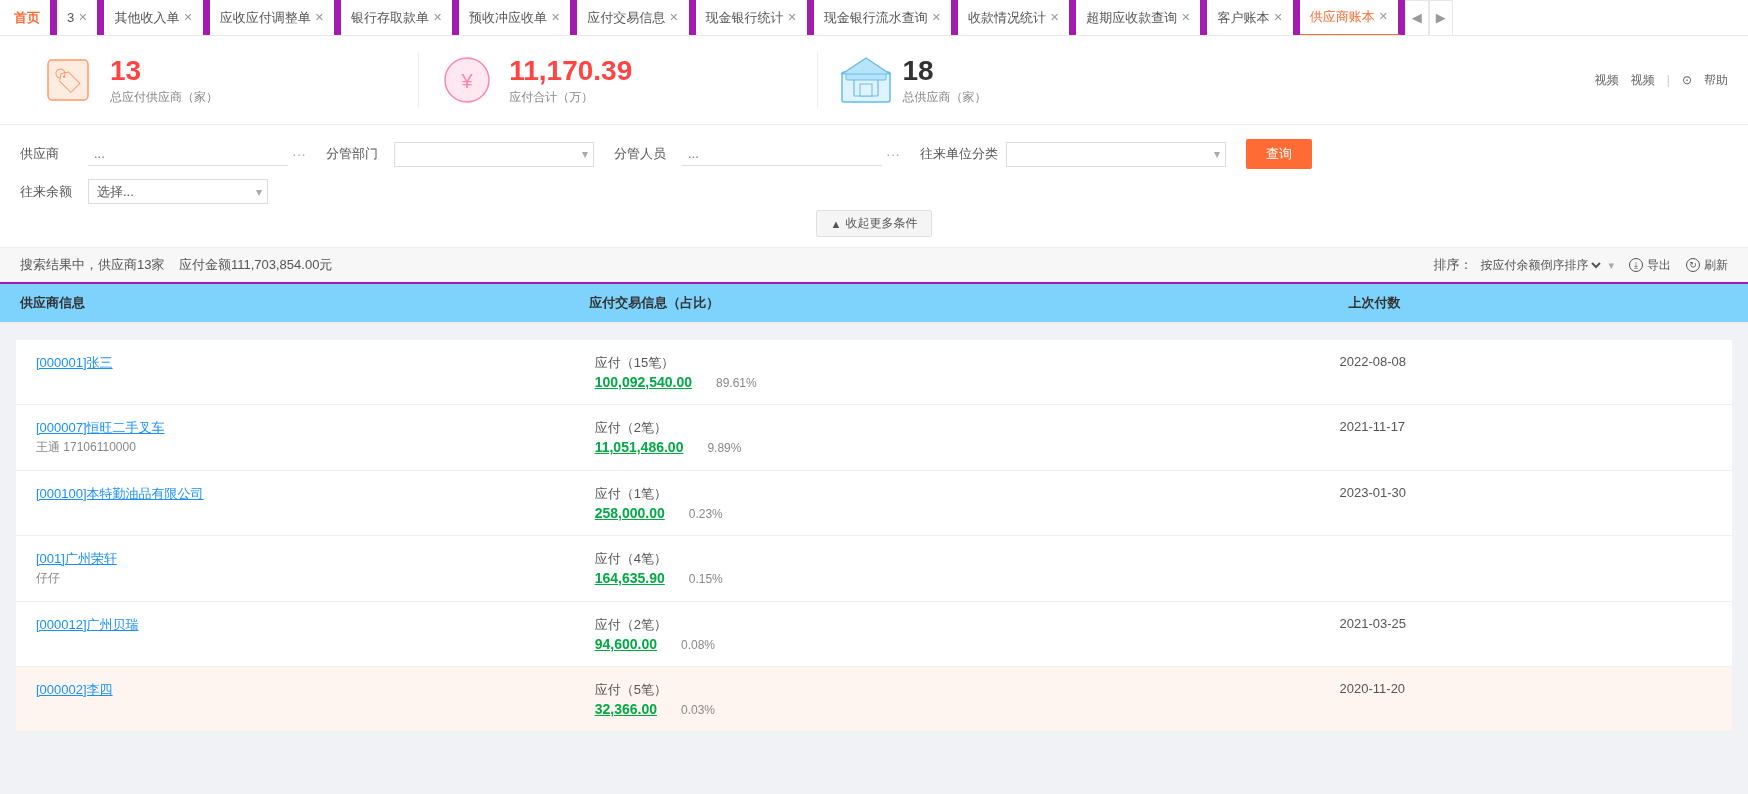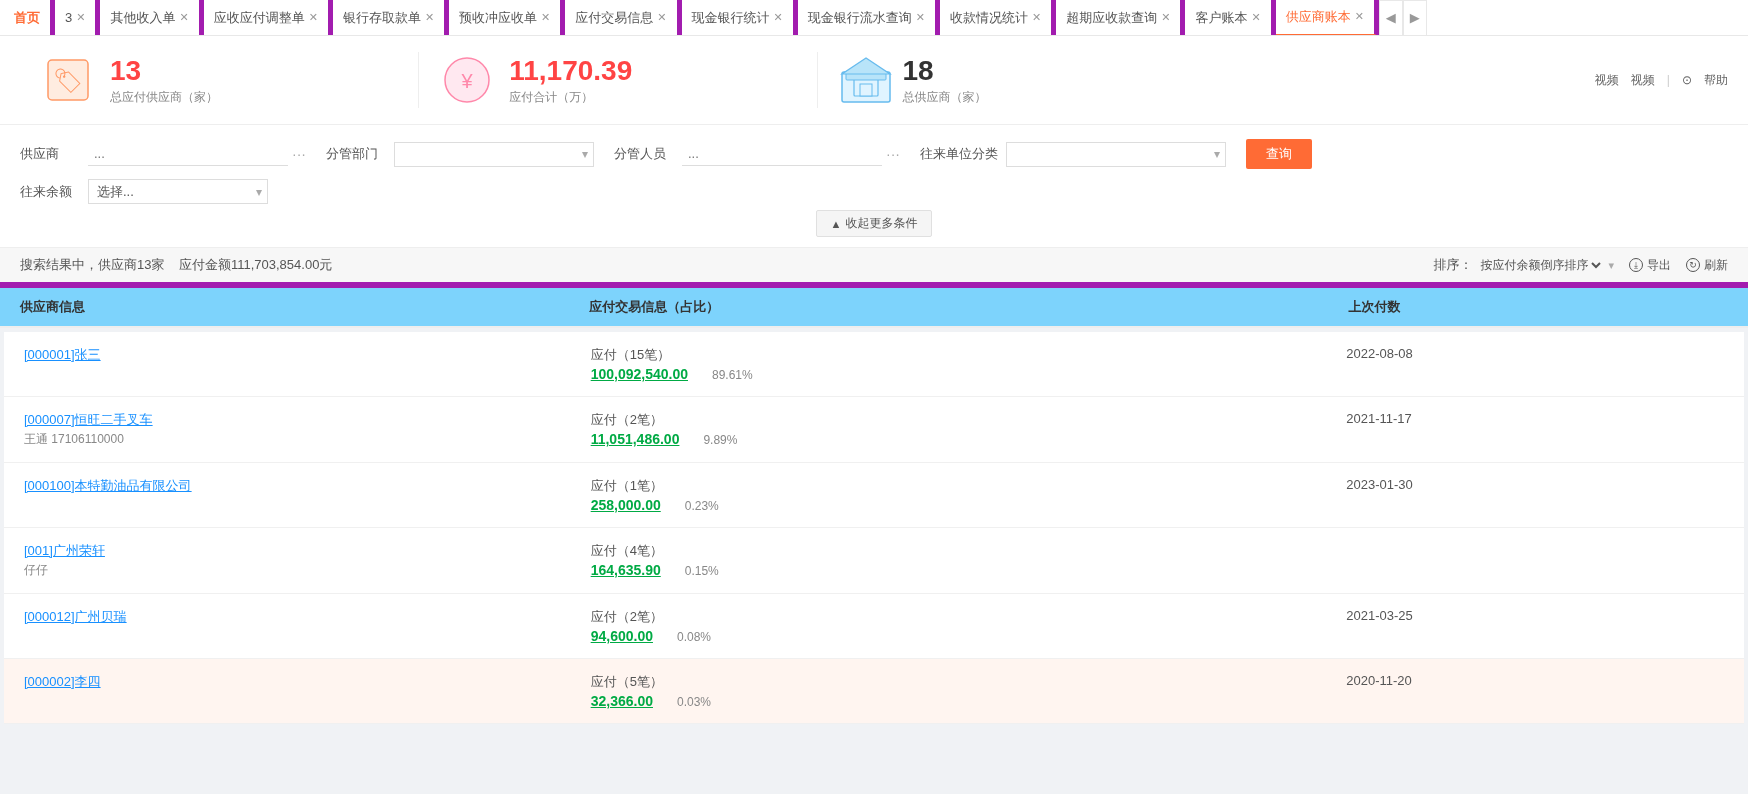--- a/index.html
+++ b/index.html
@@ -7,21 +7,21 @@
 
     
     .top-nav {
       display: flex; align-items: center; background: #fff;
       border-bottom: 1px solid #e8e8e8; height: 36px; padding: 0 4px;
       overflow: hidden;
     }
     .nav-tab {
       display: flex; align-items: center; padding: 0 10px; height: 36px;
       white-space: nowrap; cursor: pointer; font-size: 13px; color: #555;
-      border-right: 5px solid #a21caf; gap: 4px;
+      border-right: 7px solid #a21caf; gap: 4px;
     }
     .nav-tab.active { color: #ff6b35; border-bottom: 2px solid #ff6b35; }
     .nav-tab .close-btn { color: #999; font-size: 11px; cursor: pointer; }
     .nav-tab.home { color: #ff6b35; font-weight: bold; }
     .nav-arrow { width: 24px; height: 36px; display: flex; align-items: center; justify-content: center; cursor: pointer; color: #999; border: 1px solid #e8e8e8; }
 
     
     .summary-section {
       display: flex; background: #fff; padding: 16px 20px; gap: 0;
       border-bottom: 1px solid #eee; align-items: center;
@@ -77,30 +77,30 @@
       display: flex; align-items: center; justify-content: center;
       gap: 4px; font-size: 12px; color: #555; cursor: pointer;
       background: #f5f5f5; border: 1px solid #e0e0e0; padding: 4px 14px;
       border-radius: 2px; margin: 4px auto 0; width: fit-content;
     }
 
     
     .result-bar {
       background: #f7f7f7; padding: 8px 20px; display: flex;
       align-items: center; justify-content: space-between;
-      border-bottom: 6px solid #a21caf; font-size: 13px; color: #555;
+      border-bottom: 2px solid #a21caf; font-size: 13px; color: #555;
     }
     .result-actions { display: flex; align-items: center; gap: 15px; }
     .sort-label { color: #555; }
     .sort-select { border: none; background: transparent; font-size: 12px; color: #555; cursor: pointer; outline: none; }
     .action-btn { display: flex; align-items: center; gap: 4px; font-size: 12px; color: #555; cursor: pointer; }
     .icon-circle { width: 14px; height: 14px; border: 1.5px solid currentColor; border-radius: 50%; display: inline-flex; align-items: center; justify-content: center; font-size: 9px; }
 
     
-    .table-section { background: #fff; margin: 4px; }
+    .table-section { background: #fff; margin: 16px; }
     .table-header {
       display: flex; align-items: center; padding: 10px 20px;
       background: #7dd3fc; border-bottom: 2px solid #eee; font-weight: 600; color: #333;
     }
     .col-supplier { flex: 3; min-width: 280px; }
     .col-transaction { flex: 4; min-width: 400px; }
     .col-lastpay { flex: 2; min-width: 200px; }
 
     .table-row {
       display: flex; align-items: flex-start; padding: 14px 20px;

